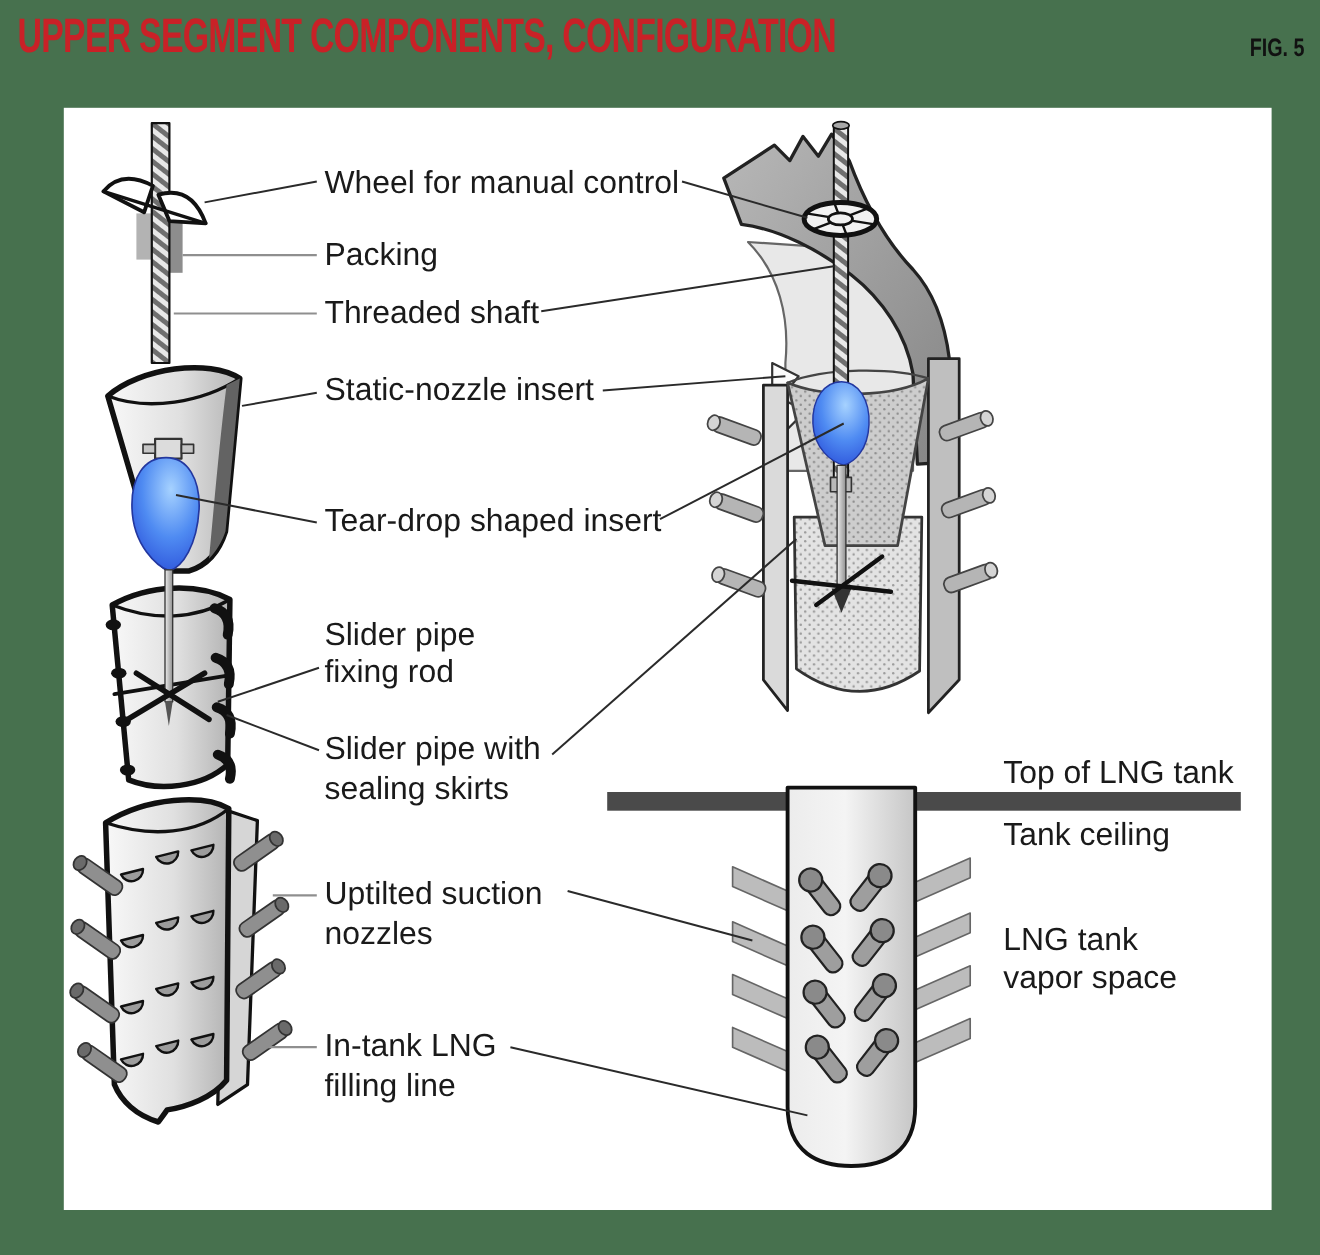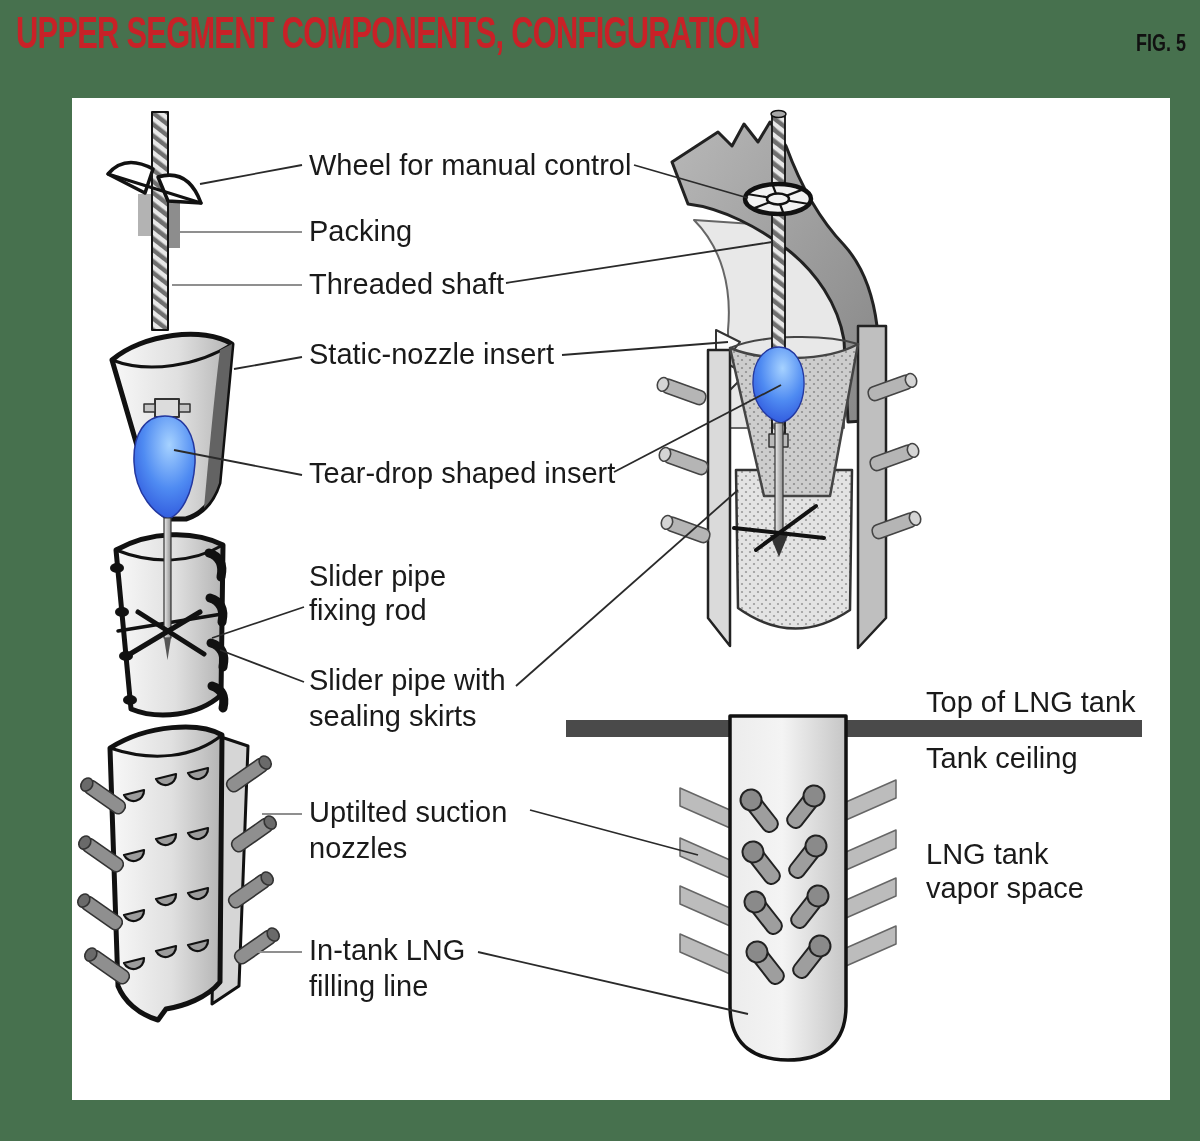--- a/index.html
+++ b/index.html
@@ -7,21 +7,21 @@
   body { background:var(--background,#47714E); position:relative;
          font-family:"Liberation Sans",sans-serif; }
   .title { position:absolute; left:16px; top:8px; white-space:nowrap;
            font-weight:bold; font-size:44px; letter-spacing:-1px;
            color:var(--title-red,#C92127);
            transform:scaleX(.70); transform-origin:left top;
            font-family:"Liberation Sans",sans-serif; }
   .fig-label { position:absolute; right:14px; top:30px; white-space:nowrap;
            font-weight:bold; font-size:23px; color:var(--figure-label,#111);
            transform:scaleX(.78); transform-origin:right top; }
-  .panel { position:absolute; left:72px; top:98px; width:1098px; height:1002px;
+  .panel { position:absolute; left:58px; top:98px; width:1098px; height:1002px;
            background:var(--panel,#FFFFFF); }
   svg text { font-family:"Liberation Sans",sans-serif; font-size:29px;
              fill:var(--label-text,#1A1A1A); }
   .leader { stroke:var(--leader-dark,#2A2A2A); stroke-width:1.8; fill:none; }
   .leader.gray { stroke:var(--leader-gray,#8F8F8F); stroke-width:2; }
   .outline { stroke:var(--outline,#111); }
   .bar { fill:var(--ceiling-bar,#4A4A4A); }
   .s-drop-l { stop-color:var(--teardrop-light,#A6D2FF); }
   .s-drop-m { stop-color:var(--teardrop-mid,#4F8BF2); }
   .s-drop-d { stop-color:var(--teardrop-dark,#1C38CF); }

